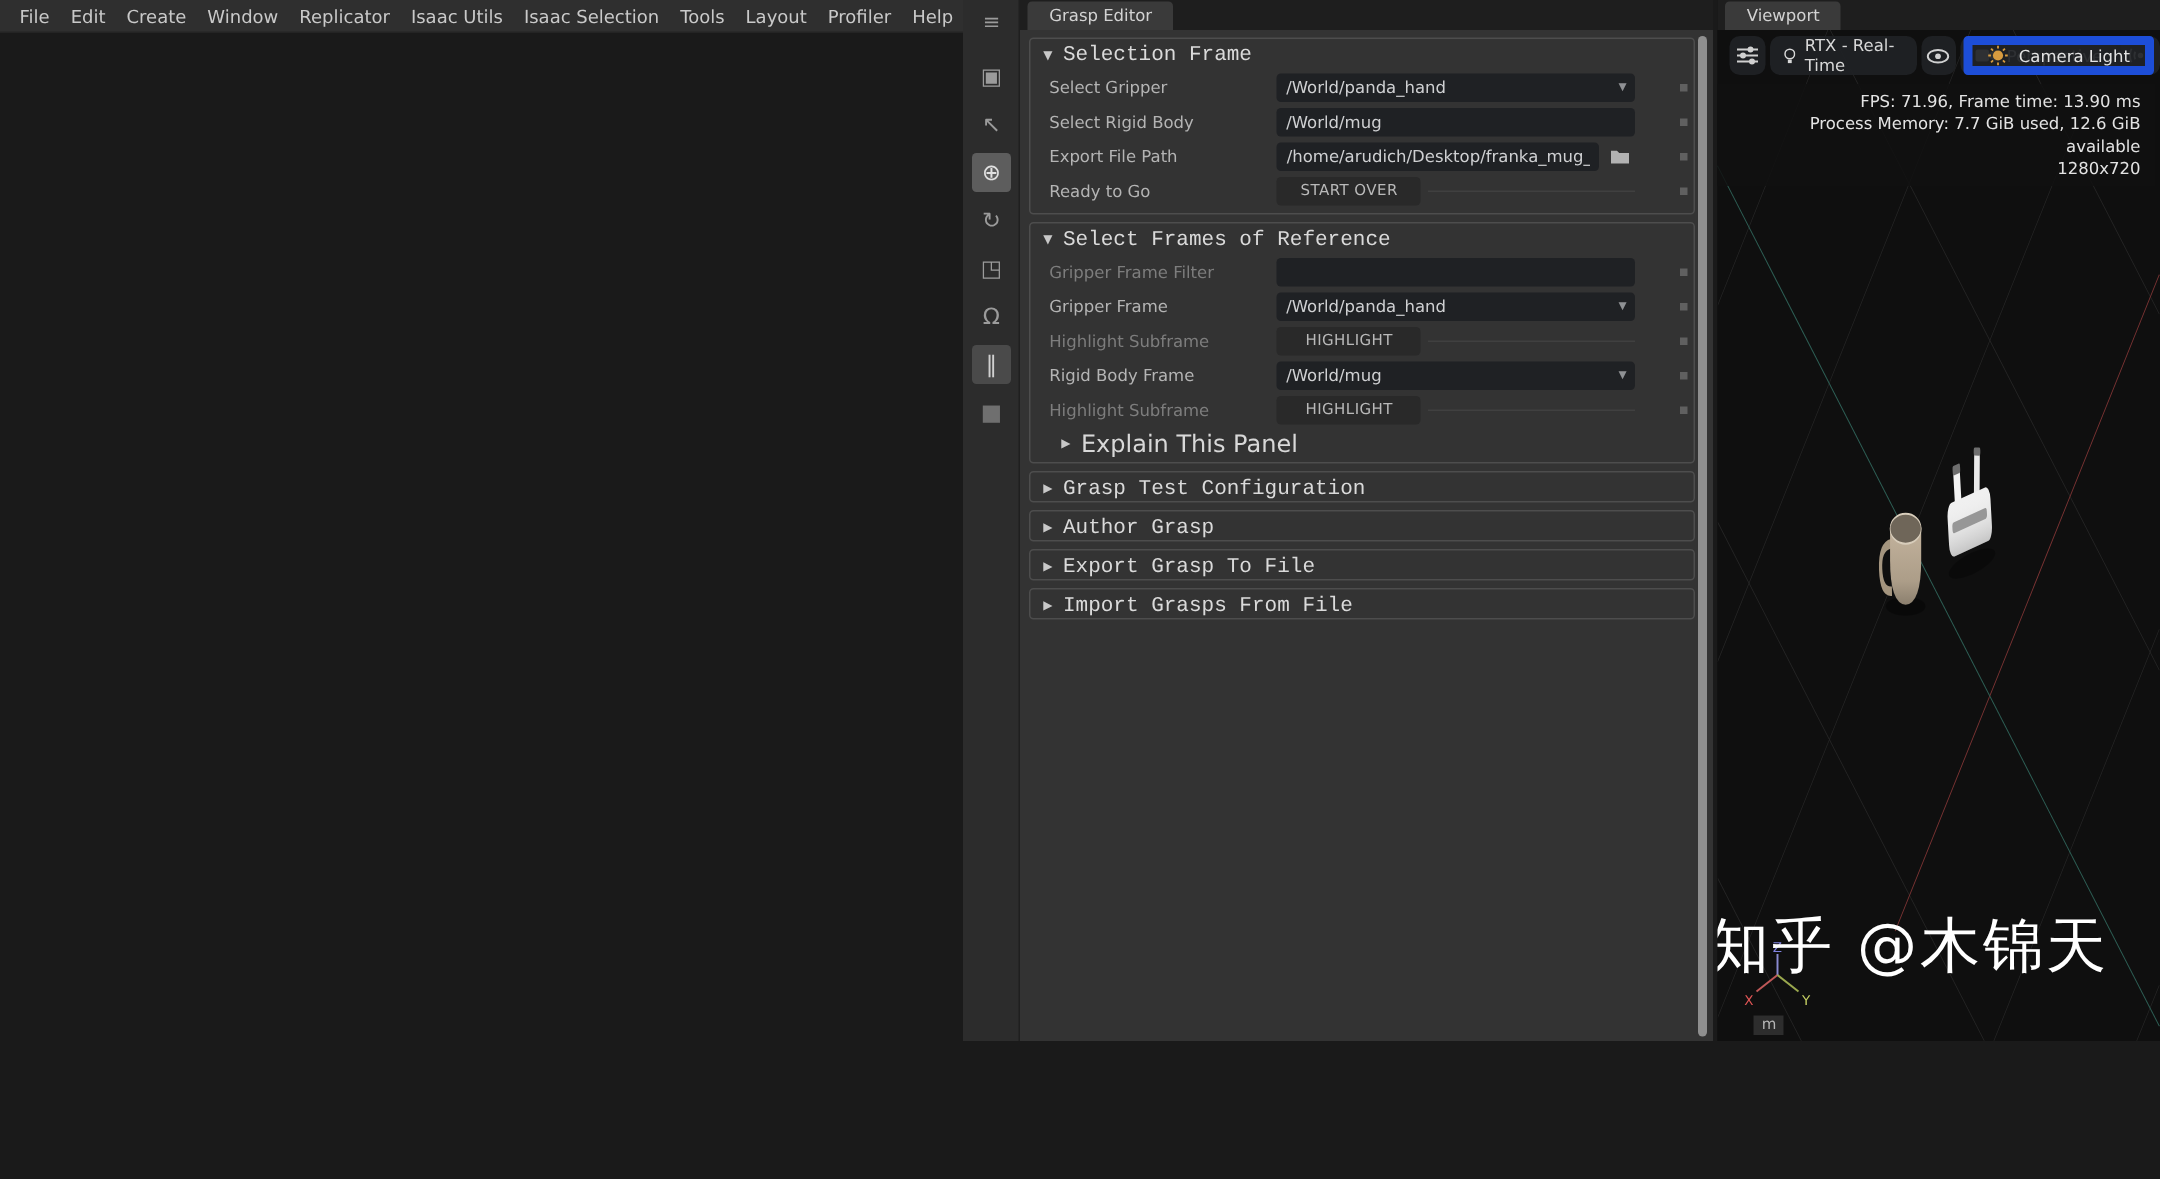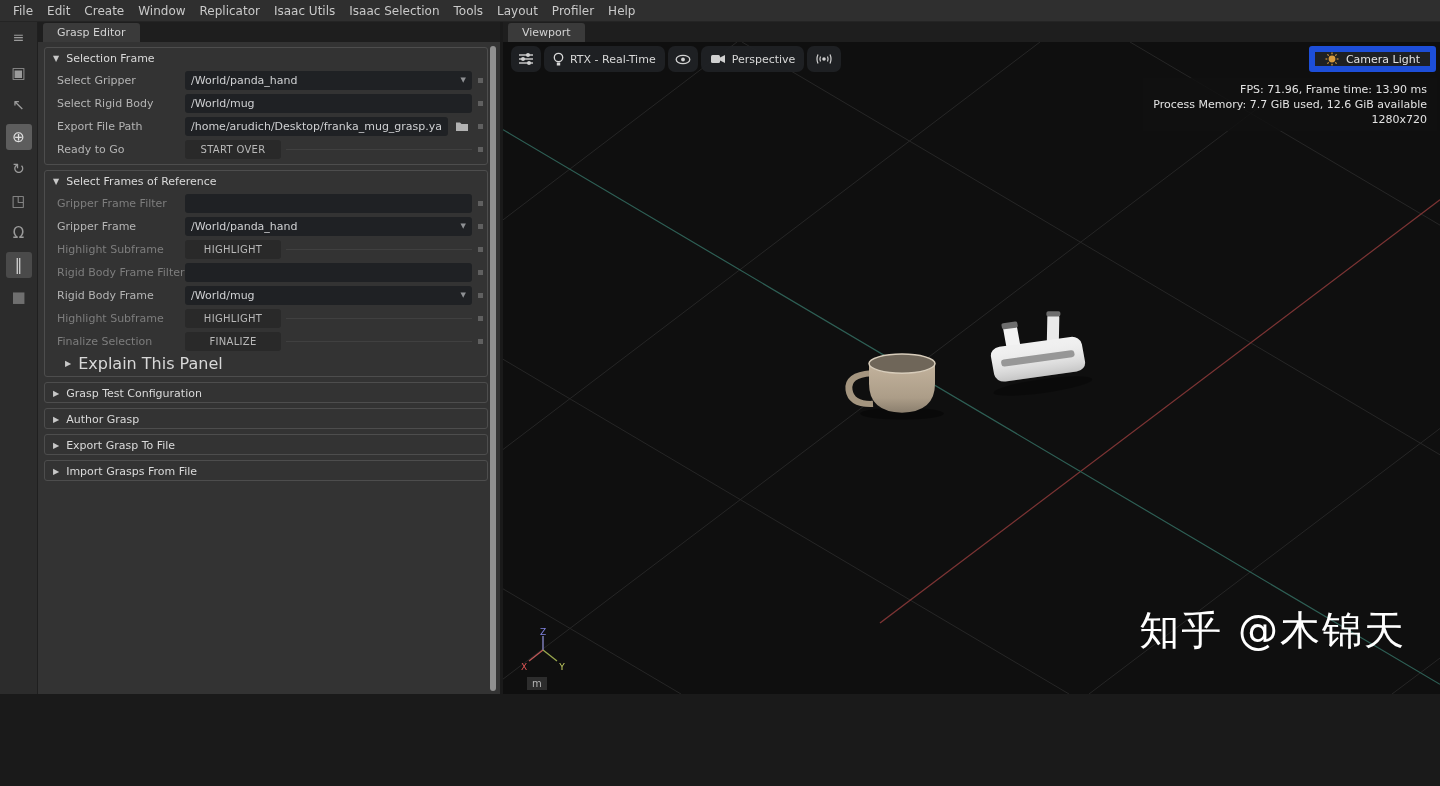--- a/index.html
+++ b/index.html
@@ -1,18 +1,18 @@
 <!DOCTYPE html>
 <html><head>
 <meta charset="utf-8">
 <style>
   * { margin:0; padding:0; box-sizing:border-box; }
   html,body { width:1440px; height:786px; overflow:hidden; background:#1a1a1a;
               font-family:"DejaVu Sans","Liberation Sans",sans-serif; }
-  .app { width:1440px; height:694px; display:flex; flex-direction:column; }
+  .app { width:1440px; height:694px; display:flex; }
 
   
   .menubar { height:22px; background:#2f2f2f; border-bottom:1px solid #242424;
              display:flex; align-items:center; padding-left:6px; flex-shrink:0; }
   .menu-item { color:#c9c9c9; font-size:12px; padding:0 7px; line-height:22px; cursor:default; }
 
   .main { flex:1; display:flex; min-height:0; }
 
   
   .left-toolbar { width:38px; background:#2c2c2c; border-right:1px solid #1f1f1f;
@@ -27,23 +27,23 @@
   
   .panel { width:462px; background:#333333; display:flex; flex-direction:column; position:relative; }
   .tabstrip { height:20px; background:#1e1e1e; display:flex; align-items:flex-end; padding-left:5px; flex-shrink:0; }
   .tab { background:#3a3a3a; color:#d2d2d2; font-size:11px; padding:0 14px; height:19px;
          line-height:19px; border-radius:3px 3px 0 0; }
   .panel-body { flex:1; padding:5px 12px 0 6px; overflow:hidden; }
   .section-box { border:1px solid #4d4d4d; border-radius:3px; margin-bottom:5px; padding-bottom:3px; background:#333333; }
   .section-box.collapsed { padding-bottom:0; height:21px; overflow:hidden; }
   .section-header { height:21px; display:flex; align-items:center; gap:7px; padding:0 8px; }
   .tri { color:#c8c8c8; font-size:8px; }
-  .section-title { color:#dadada; font-size:11px; }
-
-  .row { height:22px; display:flex; align-items:center; padding-left:12px; padding-right:4px; margin-bottom:1px; }
+  .section-title { color:#dadada; font-size:14px;font-family:Liberation Mono, monospace; }
+
+  .row { height:22px; display:flex; align-items:center; padding-left:12px; padding-right:4px; margin-bottom:1px;gap:24px; }
   .row-label { width:128px; color:#b4b4b4; font-size:11px; flex-shrink:0; white-space:nowrap; overflow:hidden; }
   .row-label.dim { color:#7d7d7d; }
   .row-main { flex:1; display:flex; align-items:center; height:20px; margin-right:6px; min-width:0; }
   .field { flex:1; height:19px; background:#1f2124; border:none; border-radius:3px; color:#cfd0d2;
            font-size:11px; padding:0 6px; font-family:inherit; min-width:0; }
   .combo { flex:1; height:19px; background:#1f2124; border-radius:3px; color:#cfd0d2; font-size:11px;
            padding:0 6px; display:flex; align-items:center; justify-content:space-between; min-width:0; }
   .combo-arrow { color:#8f9194; font-size:7px; margin-left:6px; }
   .btn { width:96px; height:19px; background:#292929; border-radius:3px; color:#b9b9b9; font-size:10px;
          display:flex; align-items:center; justify-content:center; letter-spacing:.3px; flex-shrink:0; cursor:default; }
@@ -192,27 +192,20 @@
 
           <div class="row">
             <div class="row-label dim">Highlight Subframe</div>
             <div class="row-main">
               <div class="btn">HIGHLIGHT</div>
               <div class="btn-line"></div>
             </div>
             <span class="row-dot"></span>
           </div>
 
-          <div class="row">
-            <div class="row-label dim">Rigid Body Frame Filter</div>
-            <div class="row-main">
-              <input class="field" value="" style="">
-            </div>
-            <span class="row-dot"></span>
-          </div>
 
           <div class="row">
             <div class="row-label">Rigid Body Frame</div>
             <div class="row-main">
               <div class="combo">
                 <span>/World/mug</span>
                 <span class="combo-arrow">▼</span>
               </div>
             </div>
             <span class="row-dot"></span>
@@ -220,28 +213,20 @@
 
           <div class="row">
             <div class="row-label dim">Highlight Subframe</div>
             <div class="row-main">
               <div class="btn">HIGHLIGHT</div>
               <div class="btn-line"></div>
             </div>
             <span class="row-dot"></span>
           </div>
 
-          <div class="row">
-            <div class="row-label dim">Finalize Selection</div>
-            <div class="row-main">
-              <div class="btn">FINALIZE</div>
-              <div class="btn-line"></div>
-            </div>
-            <span class="row-dot"></span>
-          </div>
 
           <div class="explain-row">
             <span class="tri">▶</span>
             <span class="explain-label">Explain This Panel</span>
           </div>
         </div>
 
         <div class="section-box collapsed">
           <div class="section-header">
             <span class="tri">▶</span>

